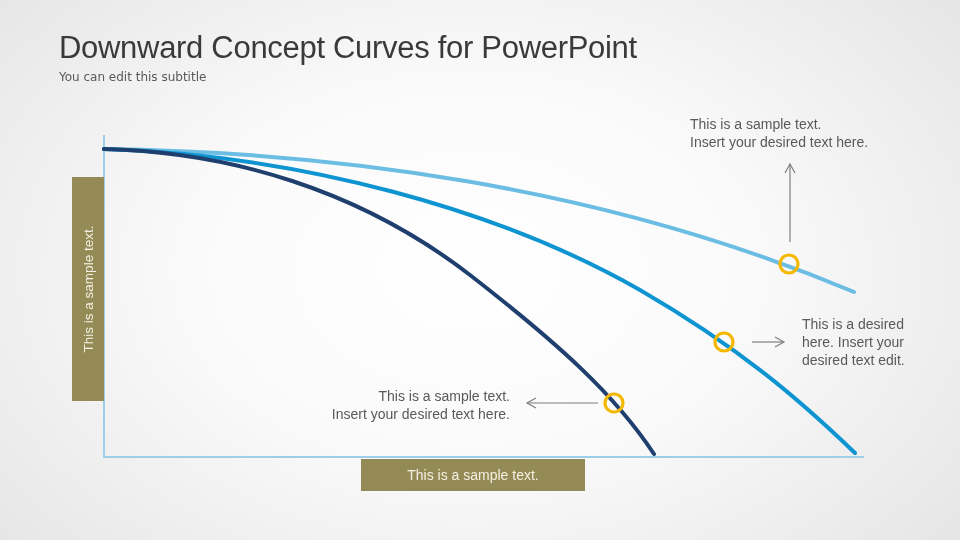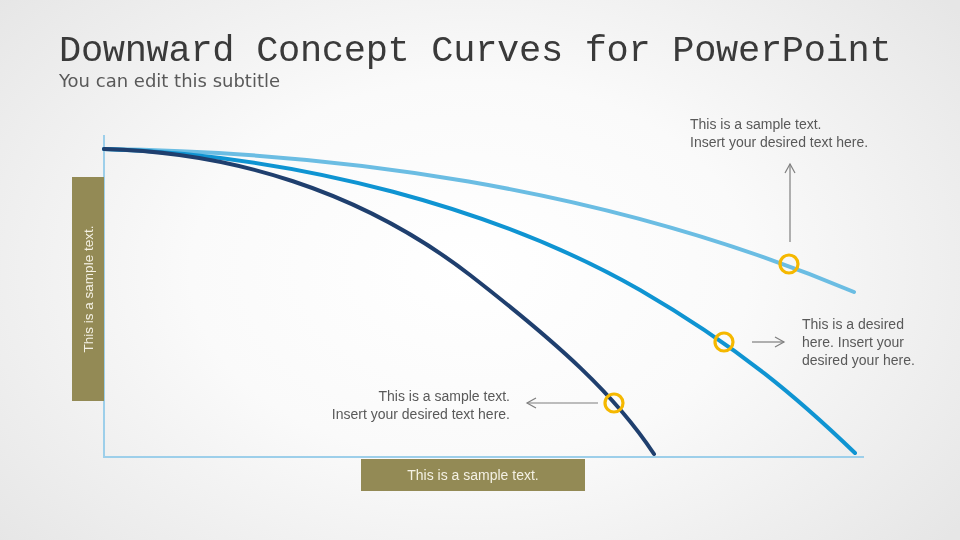--- a/index.html
+++ b/index.html
@@ -1,21 +1,21 @@
 <!DOCTYPE html>
 <html><head>
 <meta charset="utf-8">
 <style>
   html, body { margin:0; padding:0; }
   body { width:960px; height:540px; overflow:hidden; position:relative;
     background: radial-gradient(ellipse 620px 420px at 470px 270px, #ffffff 0%, #fafafa 45%, #e6e6e6 100%);
     font-family: "Liberation Sans", sans-serif; }
-  .title { position:absolute; left:59px; top:30px; font-size:37px; color:#3a3a3a;
-    font-family:Liberation Mono, monospace; letter-spacing:-0.3px; white-space:nowrap; }
-  .subtitle { position:absolute; left:59px; top:70px; font-size:18px; color:#595959;
+  .title { position:absolute; left:59px; top:30px; font-size:31px; color:#3a3a3a;
+    font-family:Liberation Sans, sans-serif; letter-spacing:-0.3px; white-space:nowrap; }
+  .subtitle { position:absolute; left:59px; top:70px; font-size:12px; color:#595959;
     font-family:"DejaVu Sans", sans-serif; white-space:nowrap; }
   svg.diagram { position:absolute; left:0; top:0; }
   .ybox { position:absolute; left:72px; top:177px; width:32px; height:224px; background:#938A55; }
   .ybox span { position:absolute; left:50%; top:50%; transform:translate(-50%,-50%) rotate(-90deg);
     color:#f4f1e4; font-size:13.5px; white-space:nowrap; }
   .xbox { position:absolute; left:361px; top:459px; width:224px; height:32px; background:#938A55;
     color:#f4f1e4; font-size:14px; display:flex; align-items:center; justify-content:center; }
   .note { position:absolute; font-size:14px; line-height:18px; color:#595959; white-space:nowrap; }
   .n1 { left:690px; top:115px; }
   .n2 { left:802px; top:315px; }
@@ -57,18 +57,18 @@
   <span>This is a sample text.</span>
 </div>
 
 <div class="note n1">
   <div>This is a sample text.</div>
   <div>Insert your desired text here.</div>
 </div>
 <div class="note n2">
   <div>This is a desired</div>
   <div>here. Insert your</div>
-  <div>desired your here.</div>
+  <div>desired text edit.</div>
 </div>
 <div class="note n3">
   <div>This is a sample text.</div>
   <div>Insert your desired text here.</div>
 </div>
 
 </body></html>

